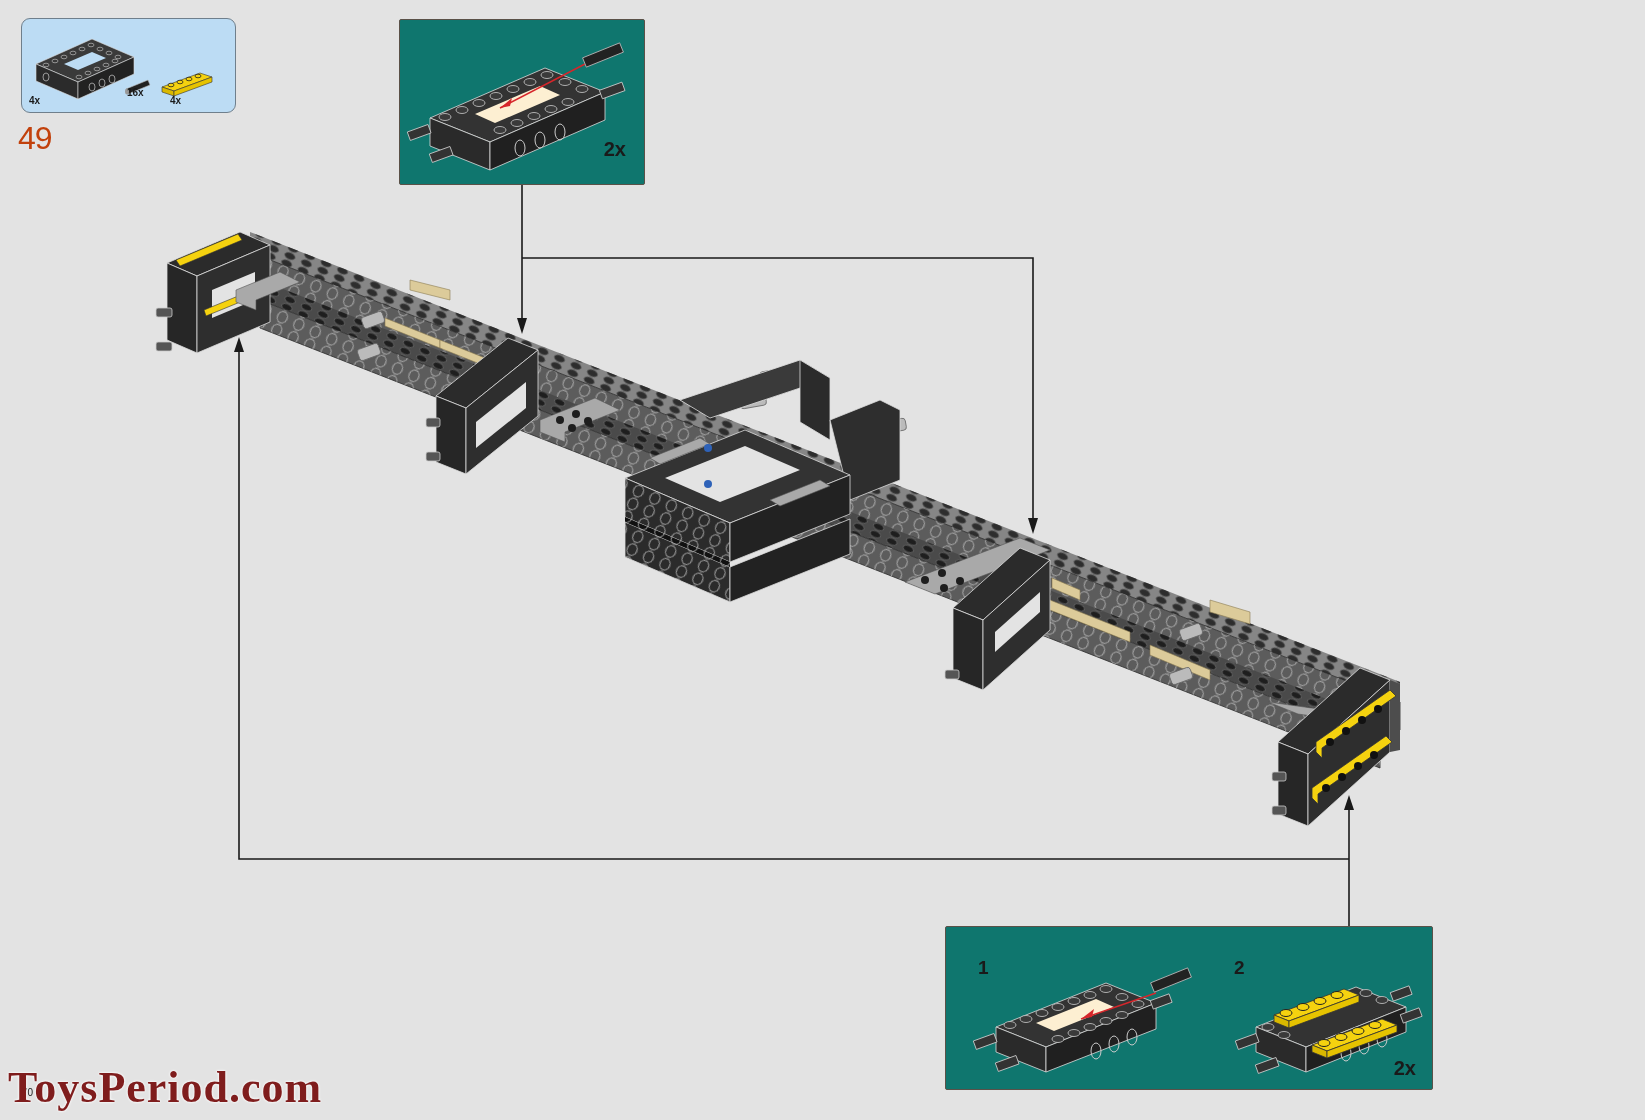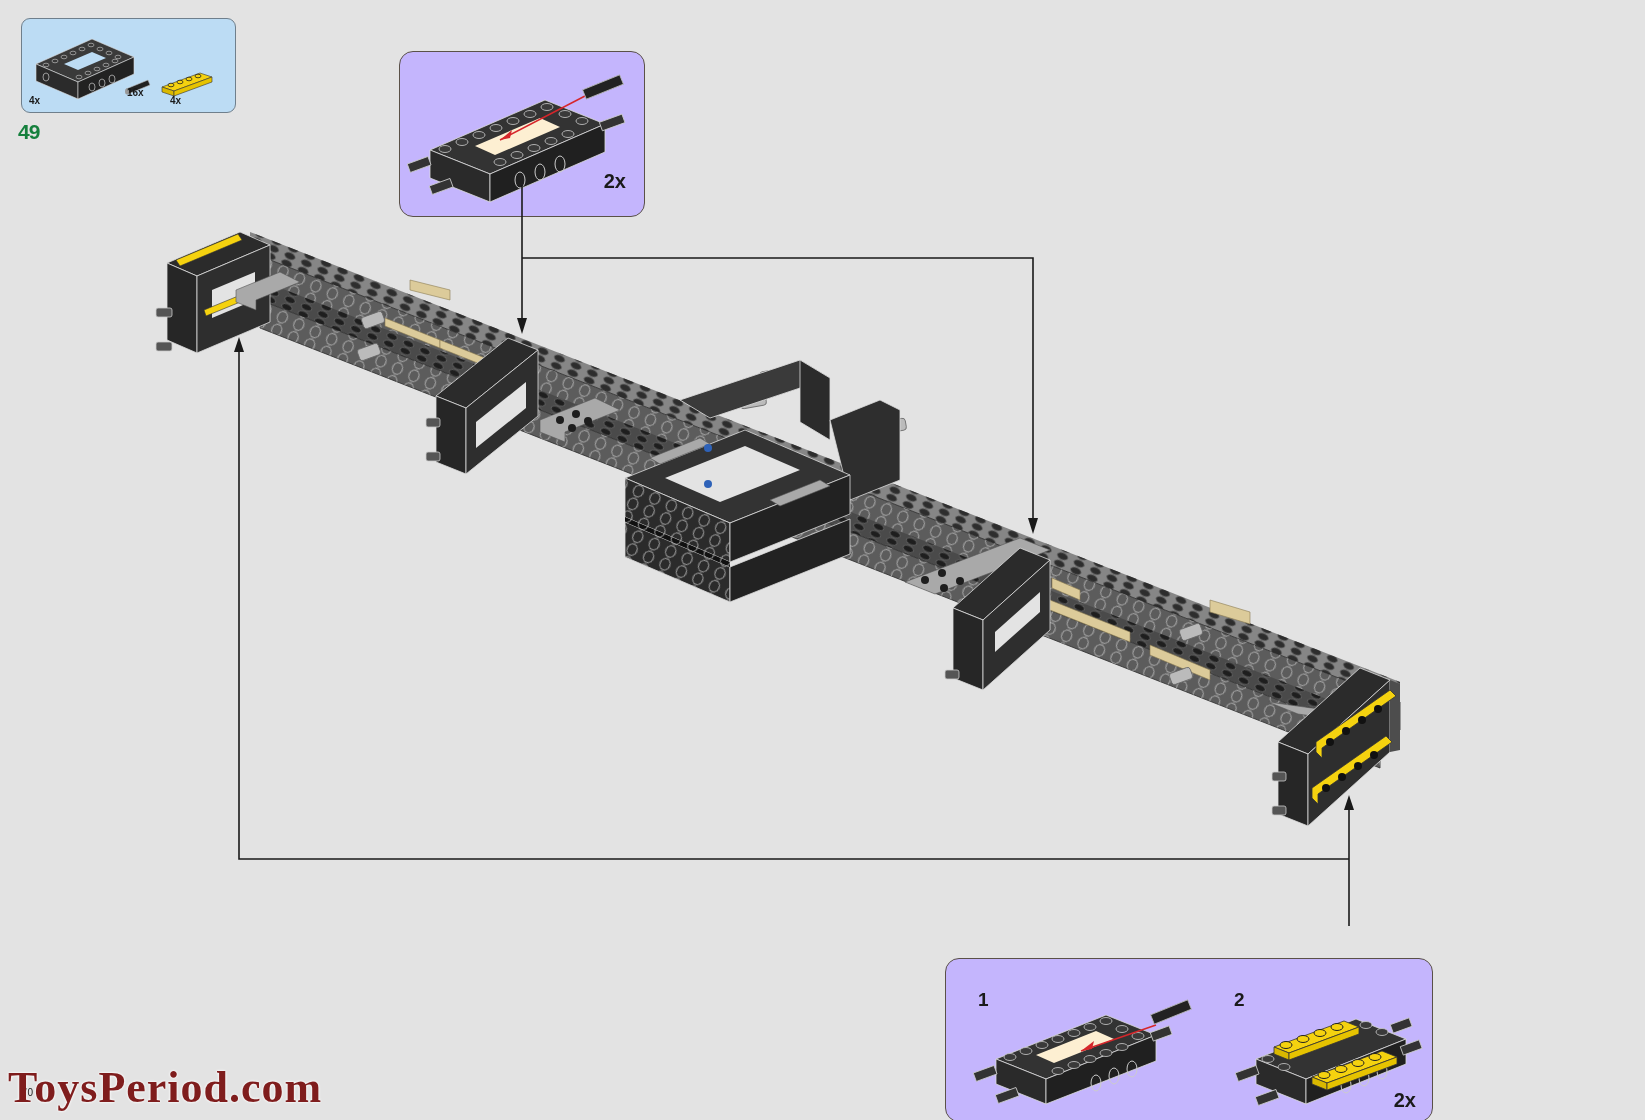--- a/index.html
+++ b/index.html
@@ -1,20 +1,20 @@
 <!DOCTYPE html>
 <html><head>
 <meta charset="utf-8">
 <style>
   html, body { margin:0; padding:0; }
   body { width:1645px; height:1120px; background:#e3e3e3; position:relative; overflow:hidden; font-family:"Liberation Sans", sans-serif; }
   .parts-box { position:absolute; left:21px; top:18px; width:215px; height:95px; background:#bcdcf4; border:1px solid #6f7f8c; border-radius:9px; box-sizing:border-box; }
   .qty { position:absolute; font-size:10px; font-weight:bold; color:#1a1a1a; }
-  .step-number { position:absolute; left:18px; top:120px; font-size:21px; font-weight:bold; color:#15803d; letter-spacing:-1px; }
-  .callout { position:absolute; background:#c4b5fd; border:1px solid #5a5148; border-radius:14px; box-sizing:border-box;margin-top:32px; }
+  .step-number { position:absolute; left:18px; top:120px; font-size:32px; font-weight:normal; color:#c2410c; letter-spacing:-1px; }
+  .callout { position:absolute; background:#0f766e; border:1px solid #5a5148; border-radius:2px; box-sizing:border-box; }
   .callout-top { left:399px; top:19px; width:246px; height:166px; }
   .callout-bottom { left:945px; top:926px; width:488px; height:164px; }
   .mult { position:absolute; font-size:20px; font-weight:bold; color:#1a1a1a; }
   .substep { position:absolute; font-size:19px; font-weight:bold; color:#1a1a1a; }
   svg.overlay { position:absolute; left:0; top:0; }
   .page-number { position:absolute; left:22px; top:1087px; font-size:10px; color:#1a1a1a; }
   .watermark { position:absolute; left:8px; top:1062px; font-size:44px; font-weight:bold; color:#7f1d1d; letter-spacing:1px; text-shadow:0 0 3px #fff, 0 0 2px #fff; font-family:Liberation Serif, serif; }
 </style>
 </head>
 <body>

